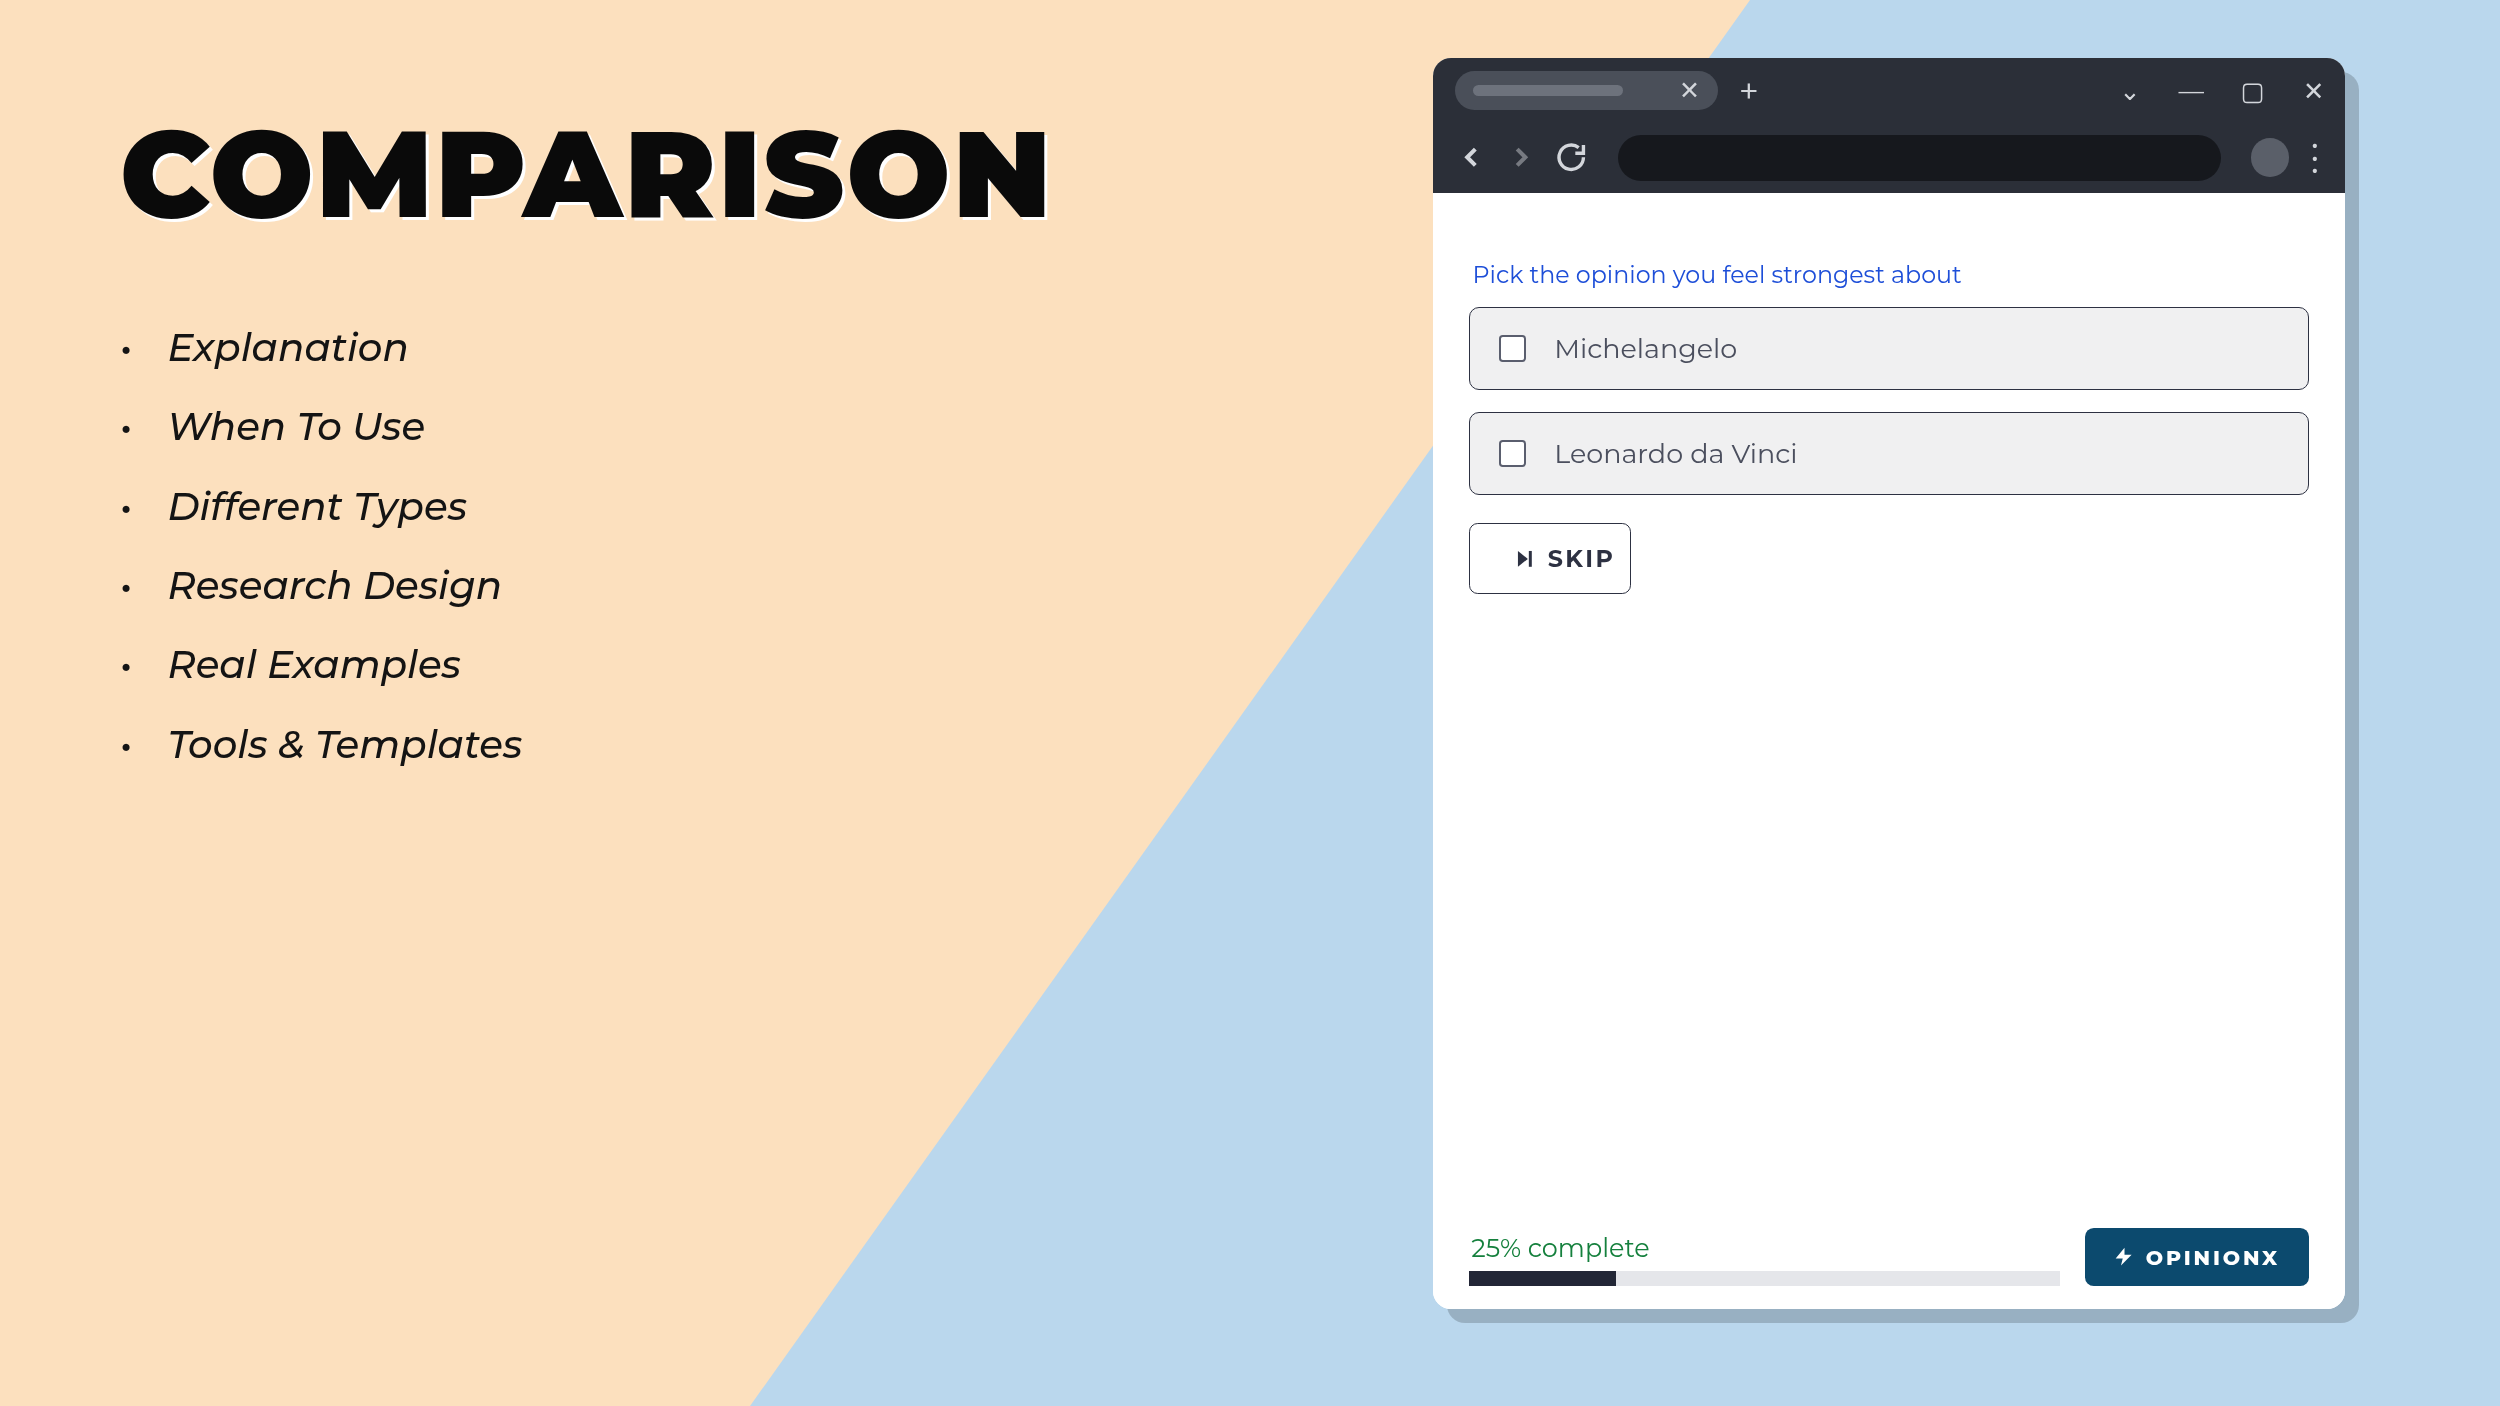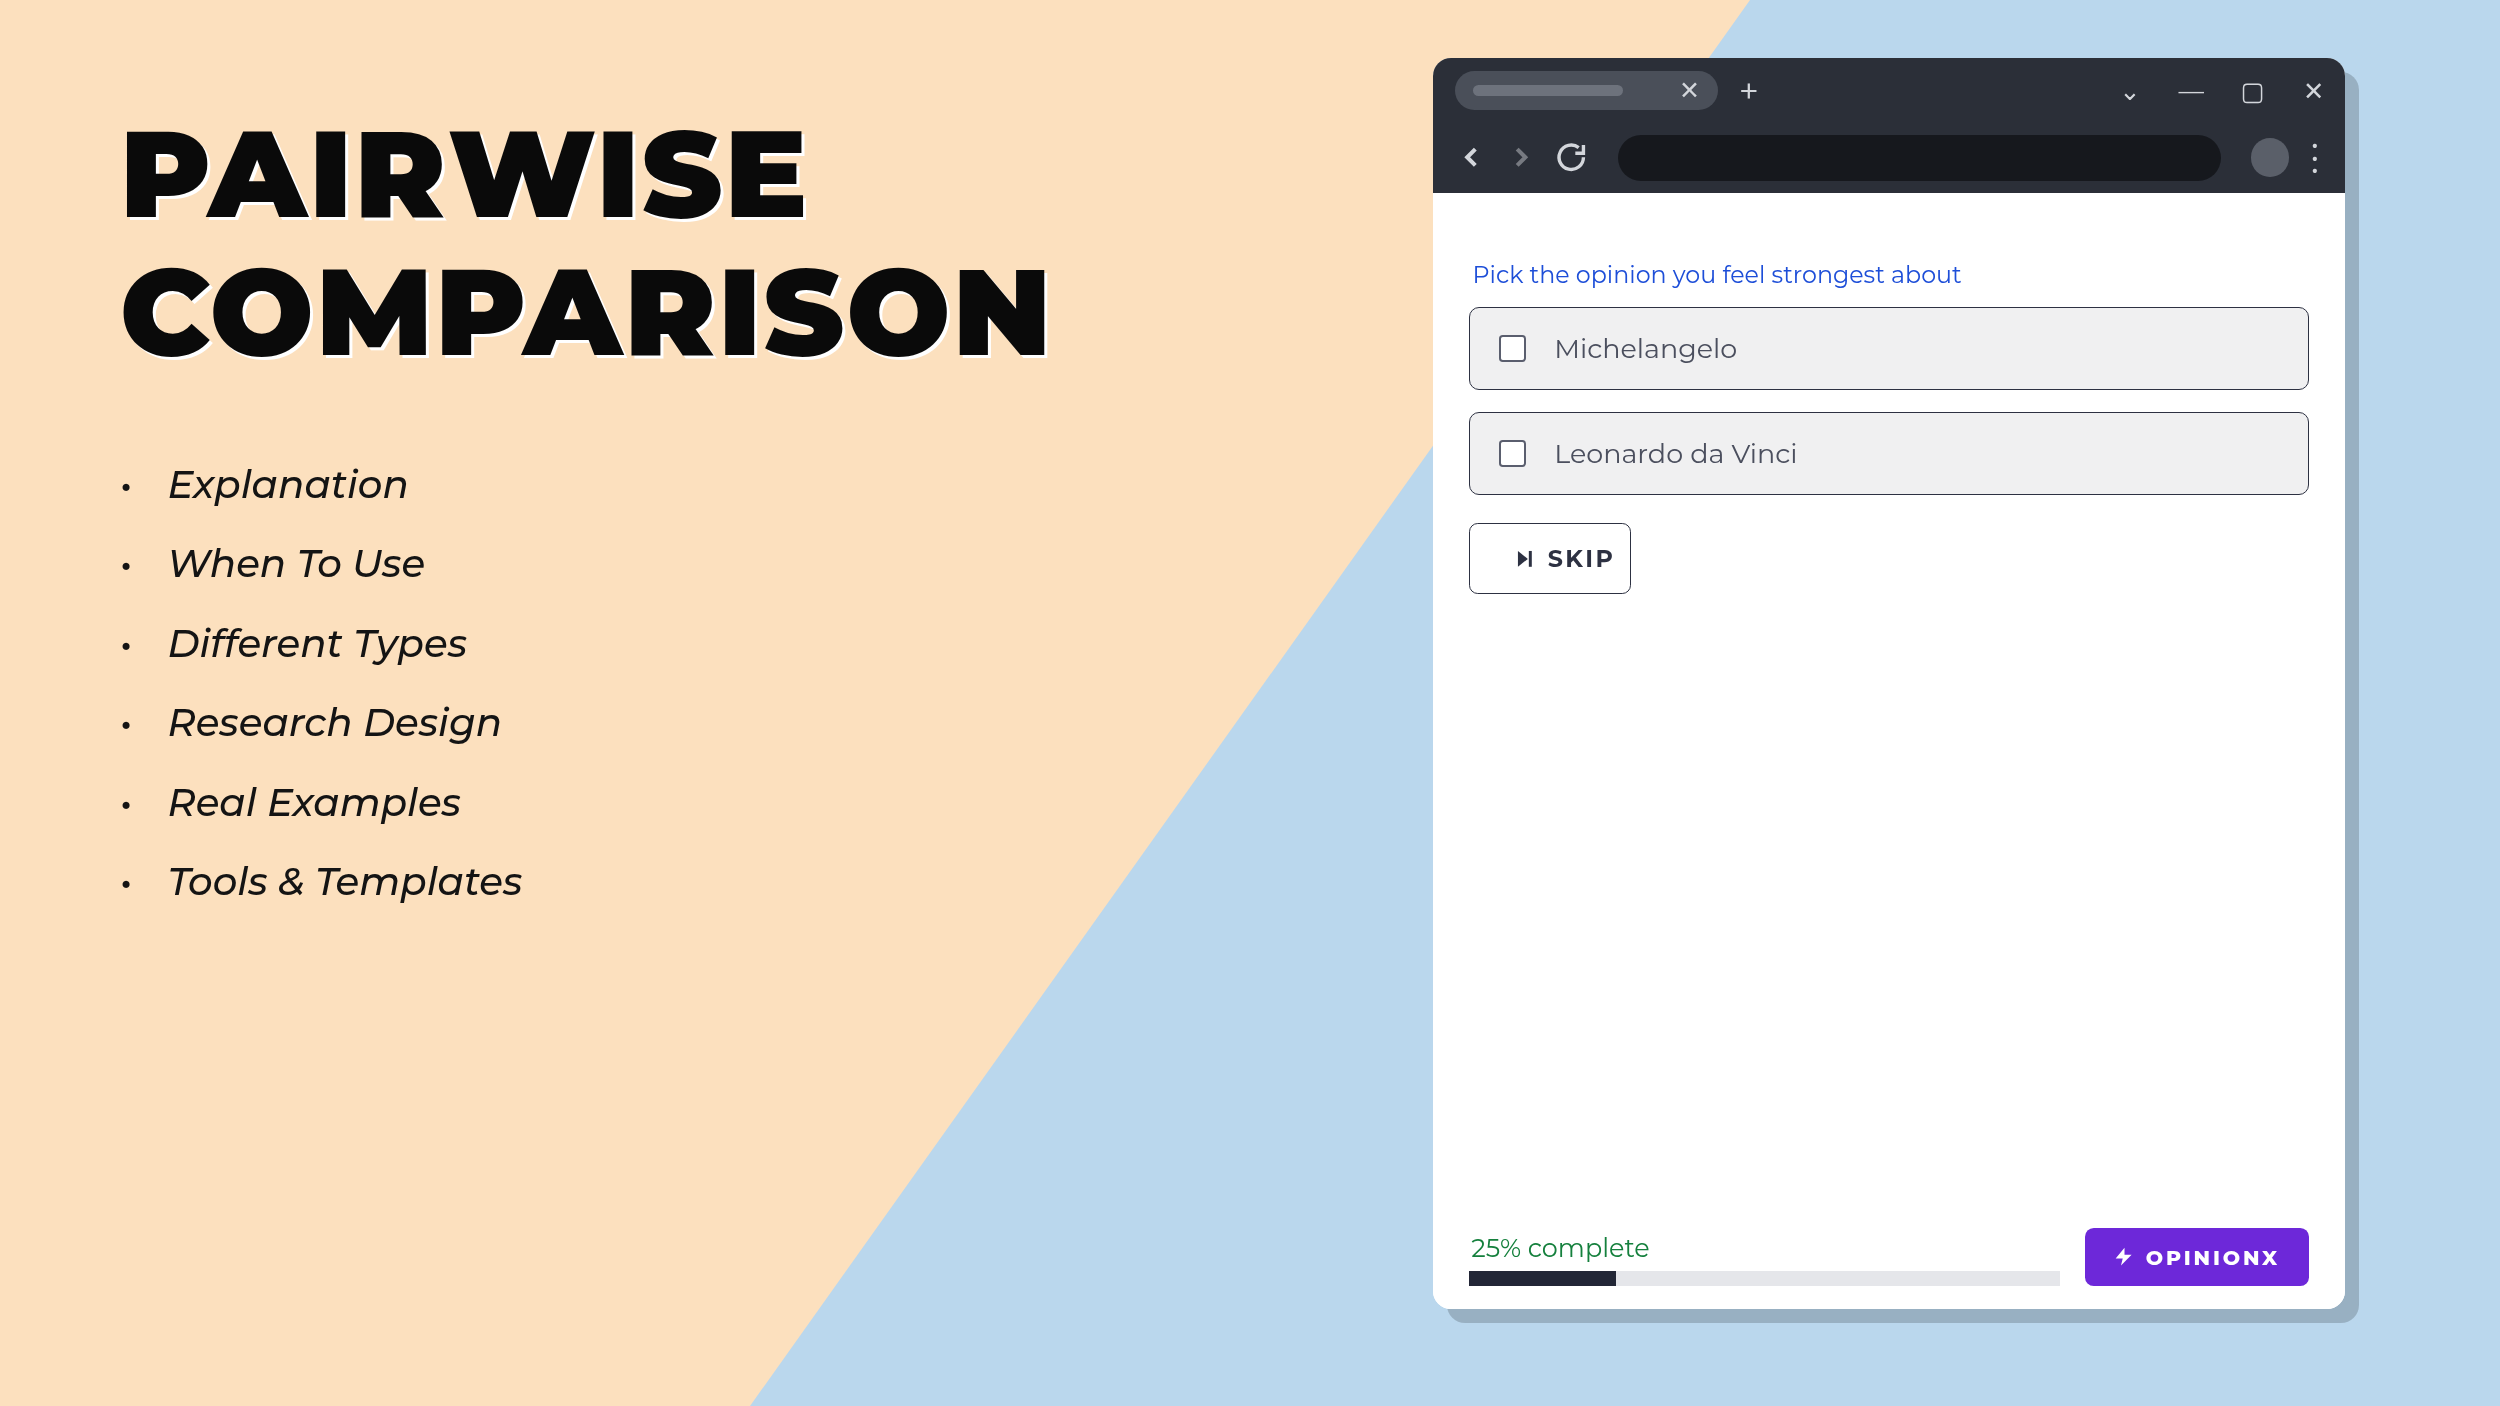--- a/index.html
+++ b/index.html
@@ -254,21 +254,21 @@
     height: 0.6vw;
     background: #e5e6ea;
     border-radius: 0;
     overflow: hidden;
   }
   .progress-fill {
     height: 100%;
     background: #222636;
   }
   .brand-btn {
-    background: #6d28d9;
+    background: #0c4a6e;
     color: #fff;
     height: 2.35vw;
     border-radius: 0.35vw;
     display: flex;
     align-items: center;
     justify-content: center;
     gap: 0.45vw;
     padding: 0 1.15vw;
     font-size: 0.82vw;
     font-weight: 800;
@@ -278,21 +278,20 @@
   .bolt svg { width: 0.85vw; height: 0.85vw; display: block; }
 </style>
 </head>
 <body>
 
 <div class="bg-peach"></div>
 
 <div class="stage">
 
   <div class="left">
-    <div class="title-line">PAIRWISE</div>
     <div class="title-line">COMPARISON</div>
     <ul class="bullets">
       <li>Explanation</li>
       <li>When To Use</li>
       <li>Different Types</li>
       <li>Research Design</li>
       <li>Real Examples</li>
       <li>Tools &amp; Templates</li>
     </ul>
   </div>

